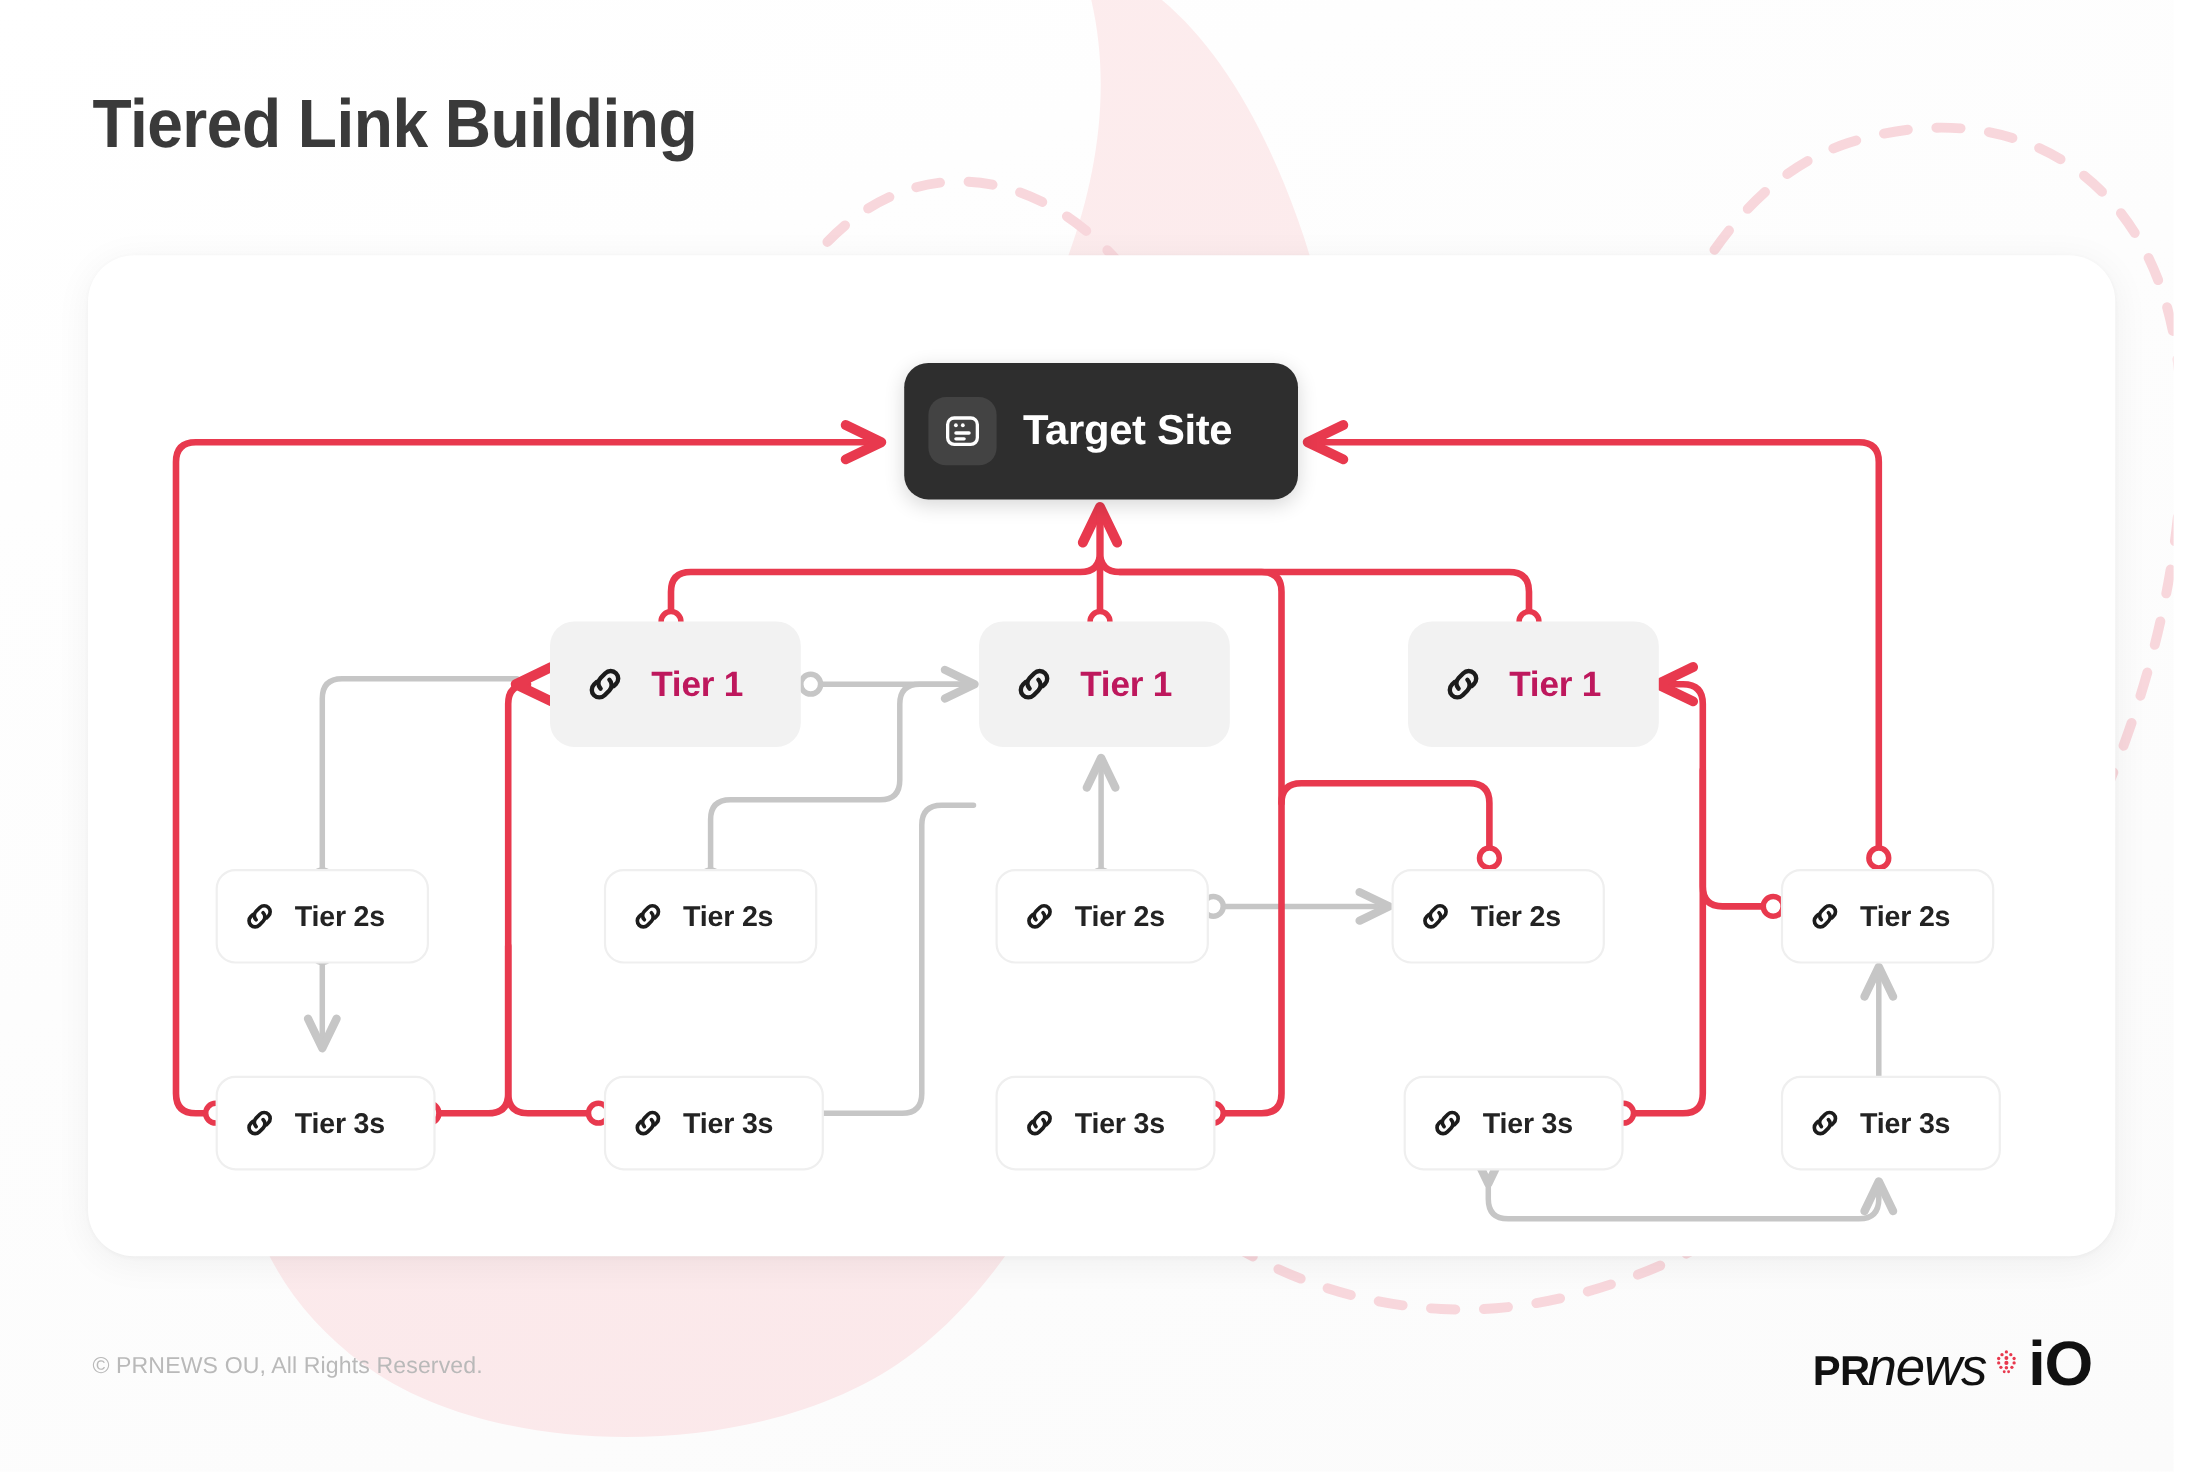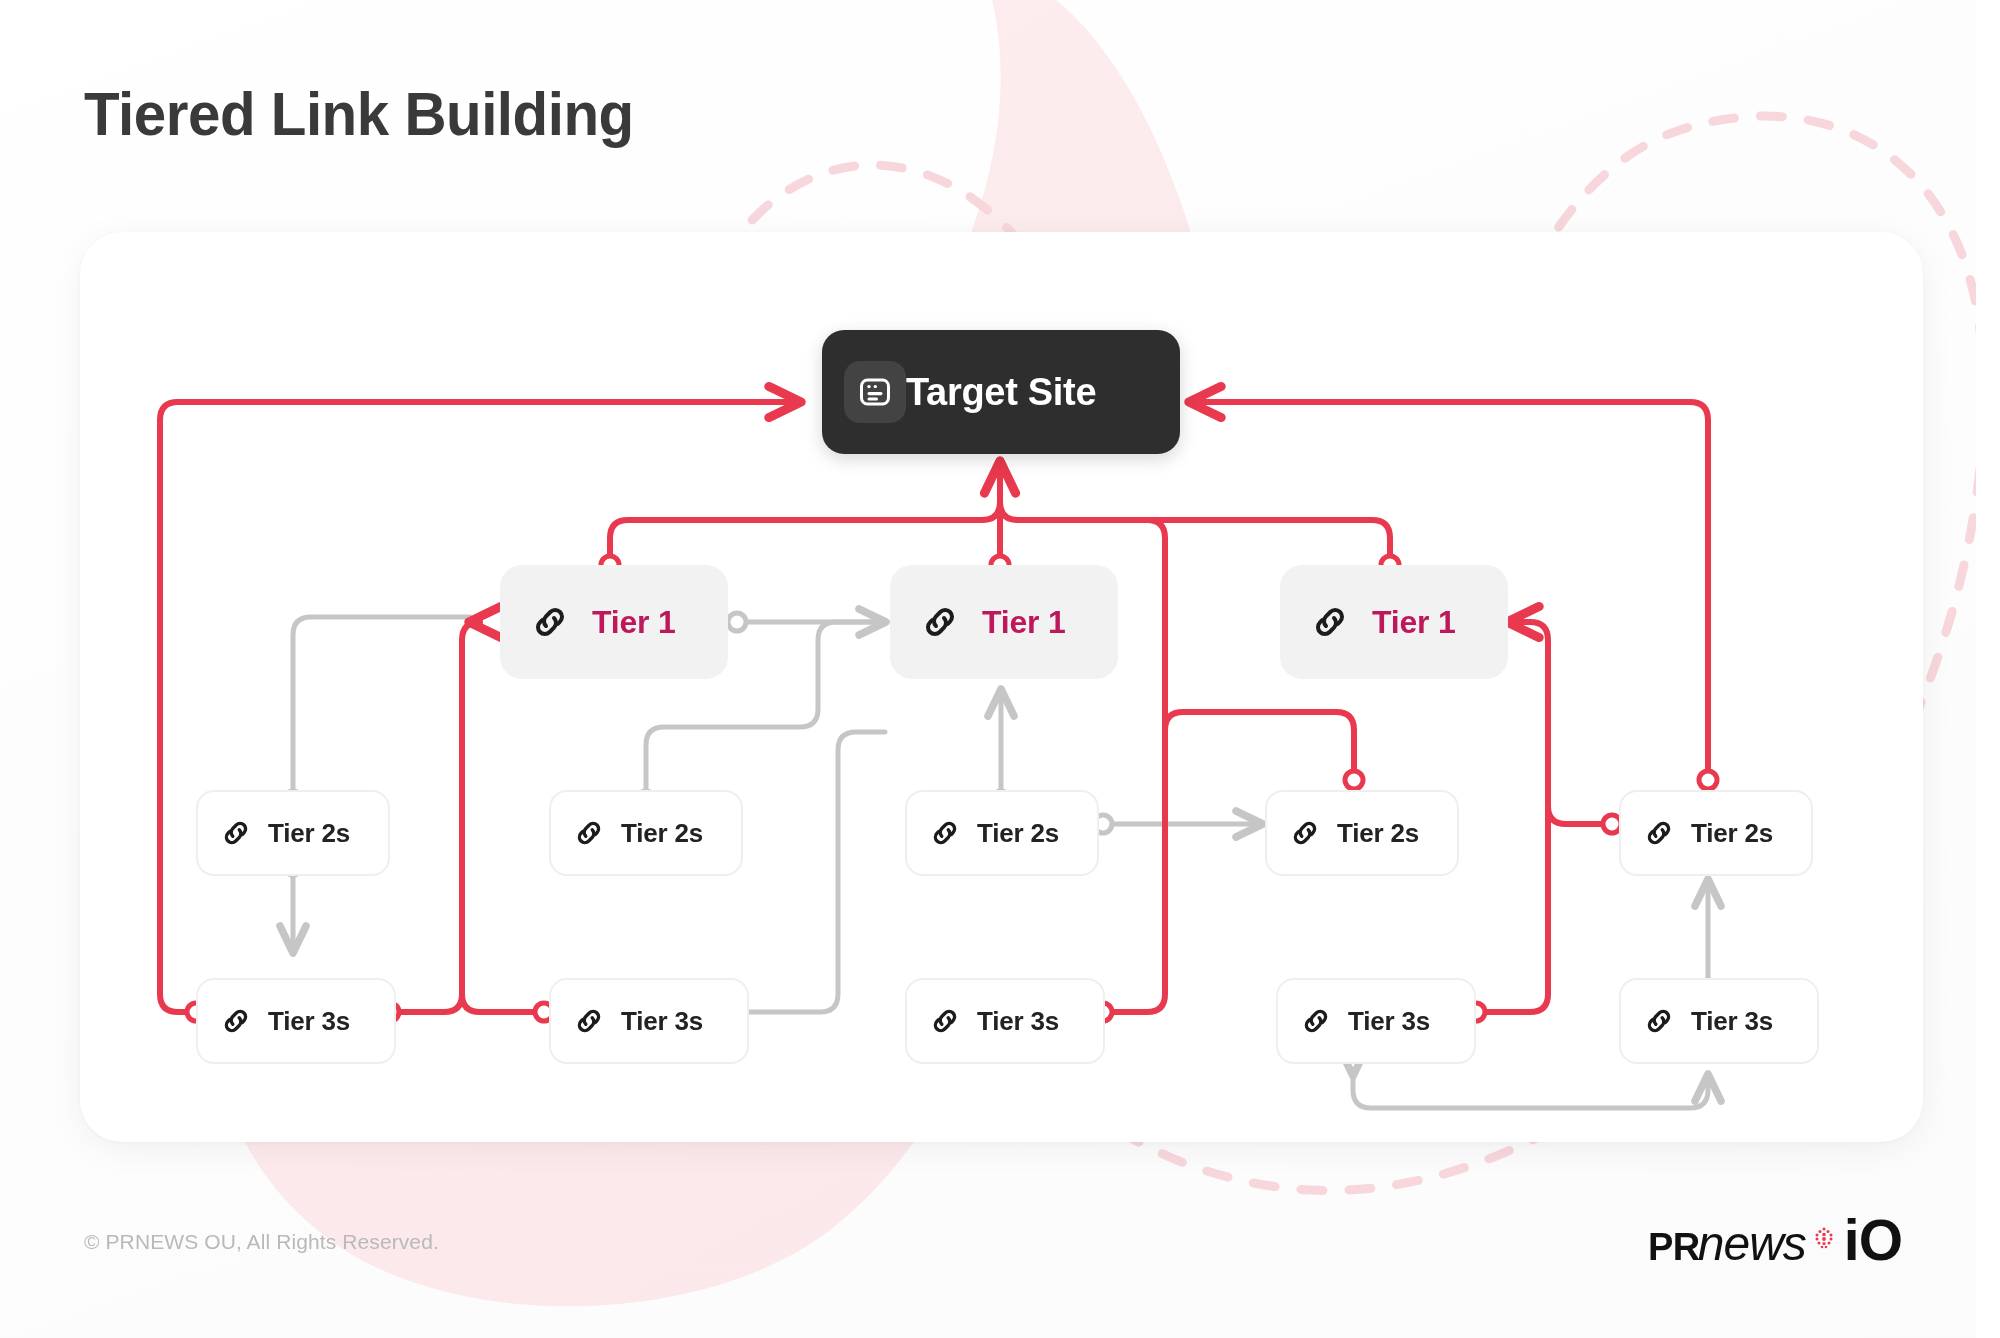--- a/index.html
+++ b/index.html
@@ -66,20 +66,21 @@
   .node {
     position: absolute;
     display: flex;
     align-items: center;
     box-sizing: border-box;
   }
   .node-target {
     background: #2e2e2e;
     border-radius: 22px;
     padding: 0 34px 0 22px;
+    gap: 24px;
     box-shadow: 0 5px 18px rgba(0,0,0,0.16);
   }
   .target-icon-box {
     width: 62px;
     height: 62px;
     border-radius: 16px;
     background: #434343;
     display: flex;
     align-items: center;
     justify-content: center;

